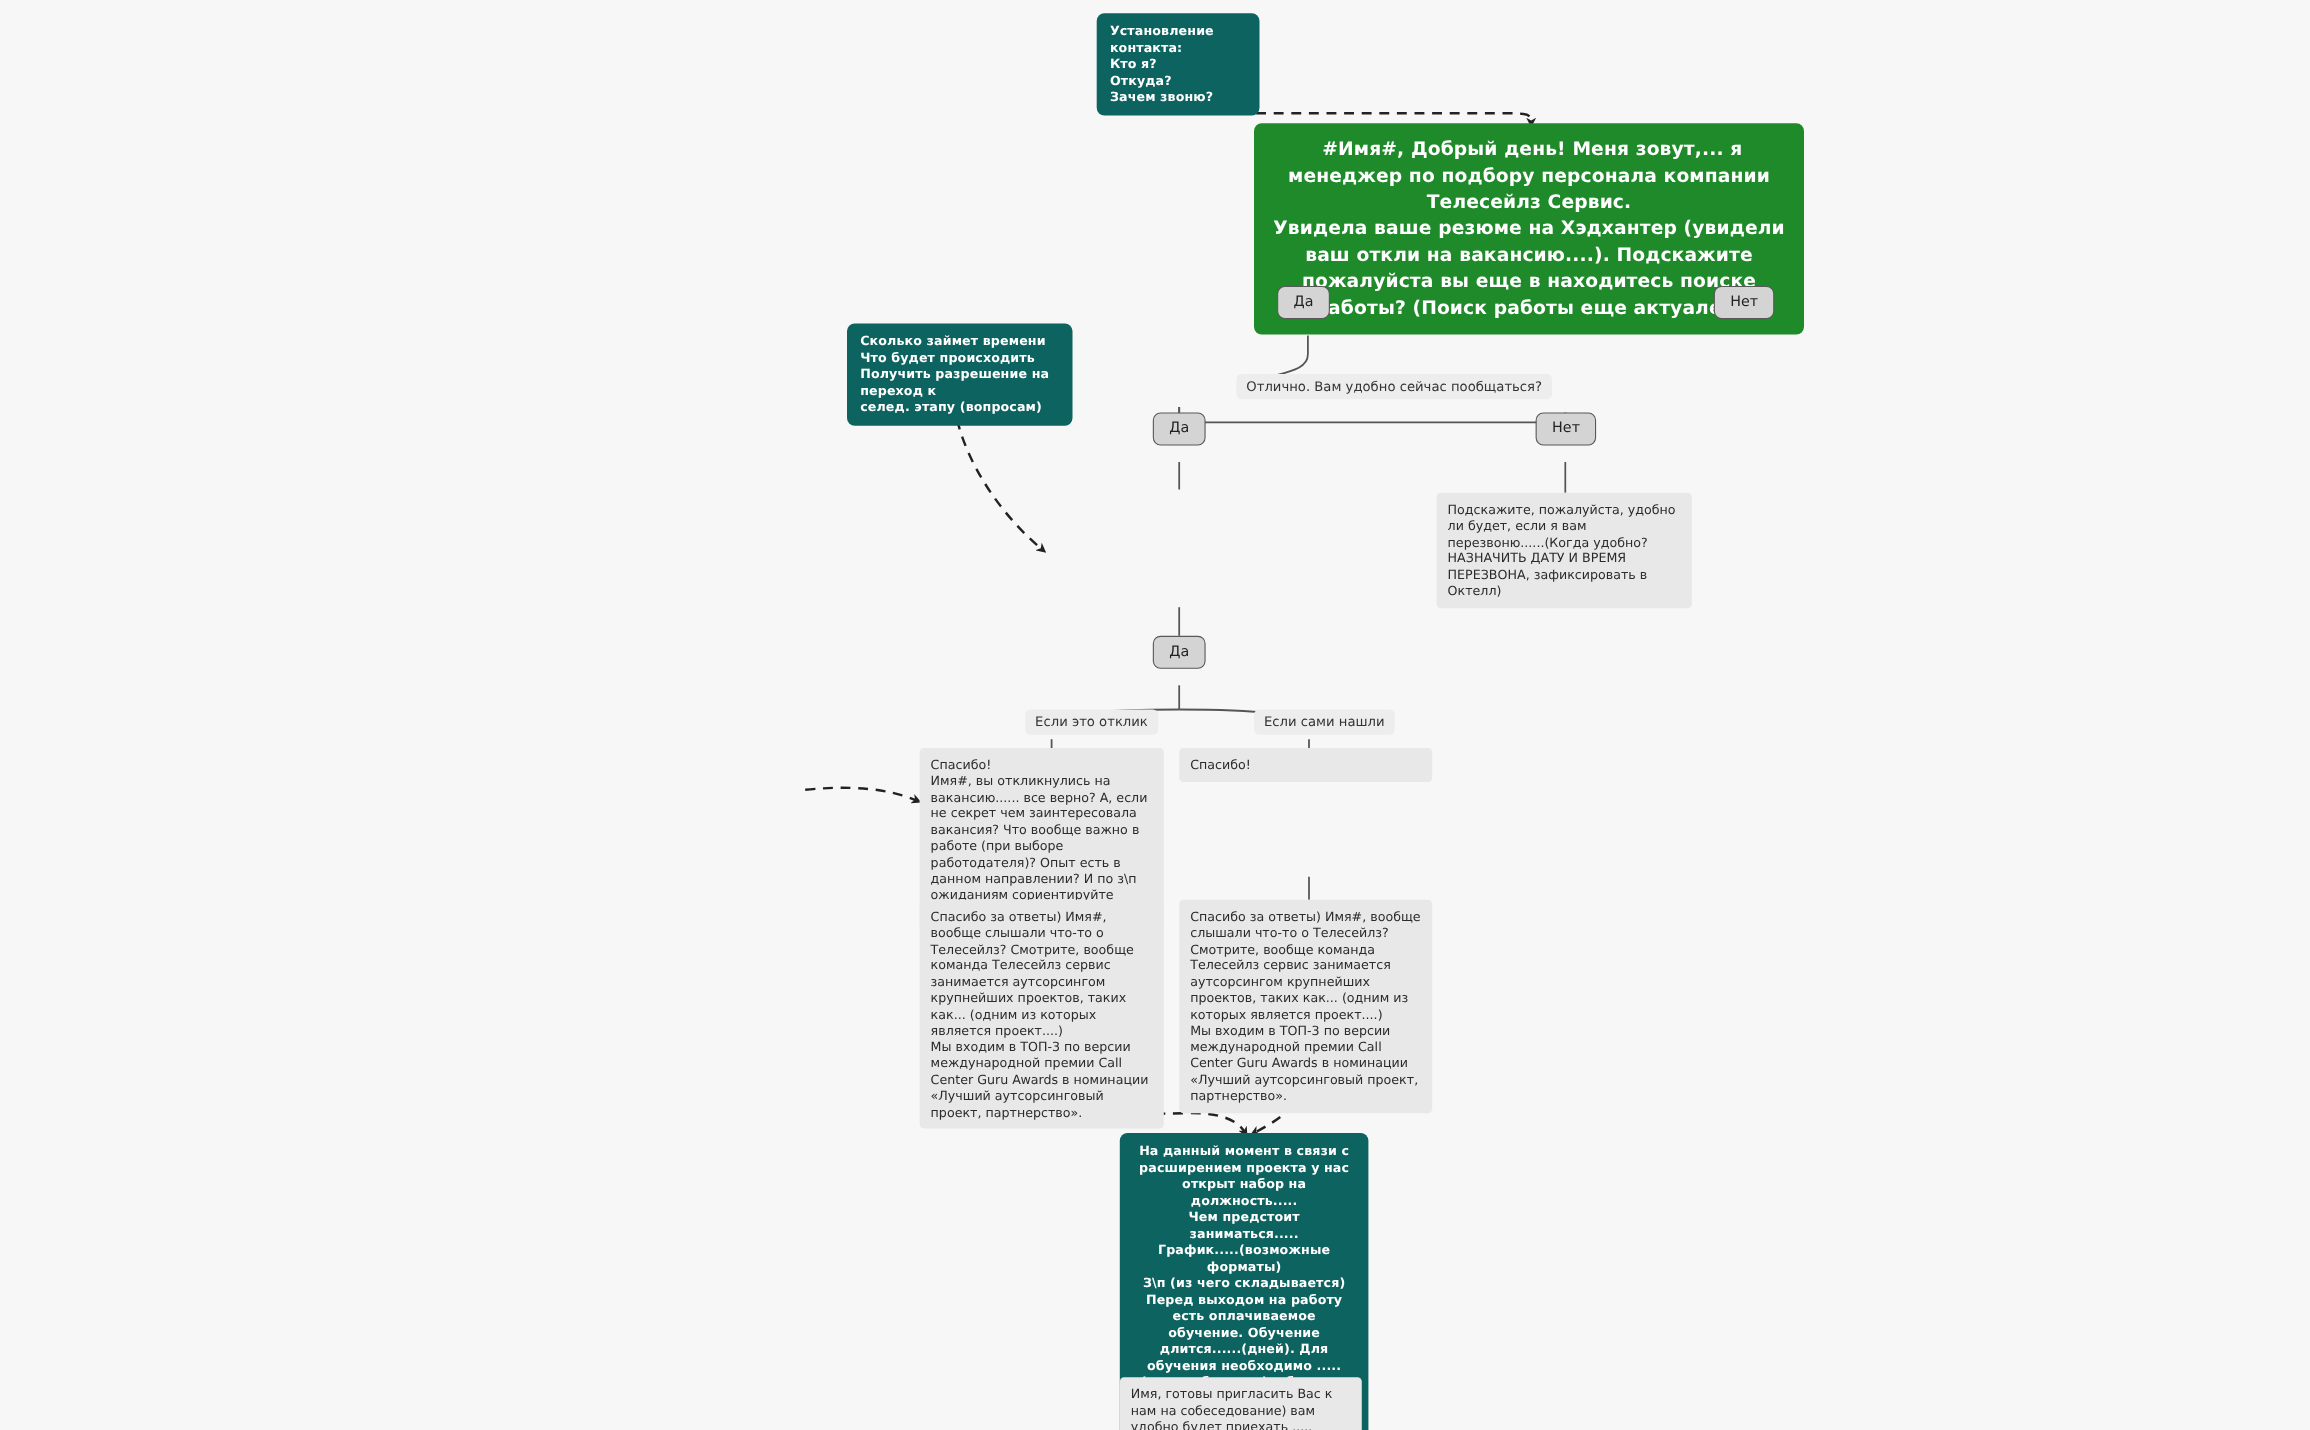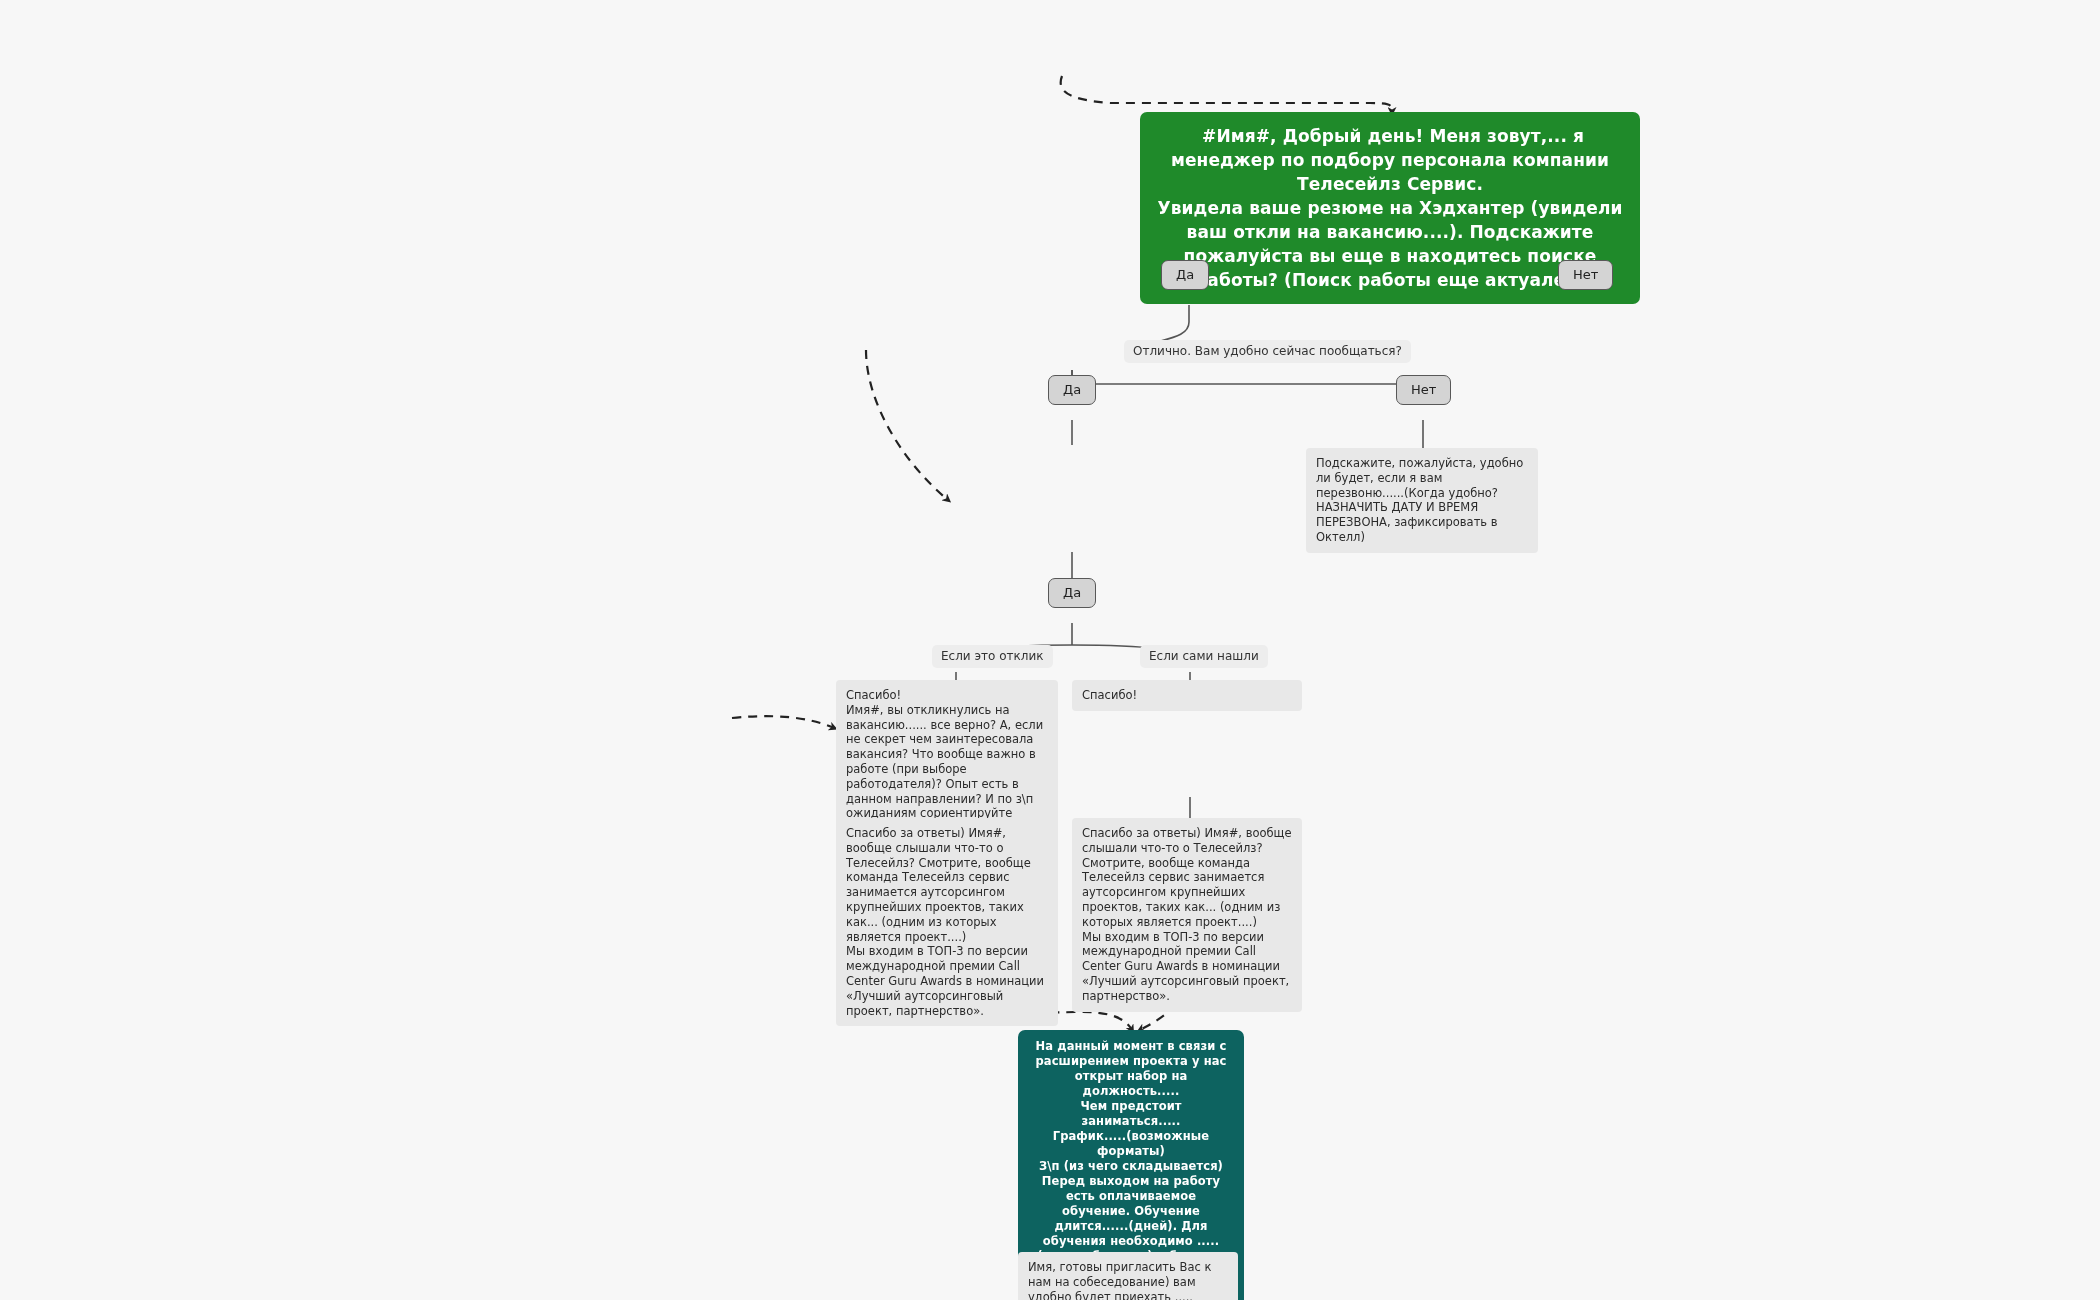--- a/index.html
+++ b/index.html
@@ -122,20 +122,26 @@
     <path d="M1190,797 L1190,818" fill="none" stroke="#555" stroke-width="1.6"></path>
 
     <path d="M732,718 C790,712 820,722 834,728" fill="none" stroke="#222222" stroke-width="2.2" stroke-dasharray="9,7" marker-end="url(#arrow)"></path>
 
     <path d="M950,960 C946,1000 990,1015 1075,1012 C1110,1011 1125,1018 1132,1030" fill="none" stroke="#222222" stroke-width="2.2" stroke-dasharray="9,7" marker-end="url(#arrow)"></path>
     <path d="M1190,960 C1190,1000 1170,1014 1140,1030" fill="none" stroke="#222222" stroke-width="2.2" stroke-dasharray="9,7" marker-end="url(#arrow)"></path>
 
     <path d="M1132,1226 L1132,1252" fill="none" stroke="#555" stroke-width="1.6"></path>
   </svg>
 
+  <div class="node teal" style="left:997px; top:12px; width:148px;">
+    <div class="line">Установление контакта:</div>
+    <div class="line">Кто я?</div>
+    <div class="line">Откуда?</div>
+    <div class="line">Зачем звоню?</div>
+  </div>
 
   <div class="node green" style="left:1140px; top:112px; width:500px;">
     <div class="line"> #Имя#, Добрый день! Меня зовут,... я менеджер по подбору персонала компании Телесейлз Сервис.</div>
     <div class="line">Увидела ваше резюме на Хэдхантер (увидели ваш откли на вакансию....). Подскажите пожалуйста вы еще в находитесь поиске работы? (Поиск работы еще актуален)</div>
   </div>
 
   <div class="node btn" style="left:1161px; top:260px;">
     <span>Да</span>
   </div>
   <div class="node btn" style="left:1558px; top:260px;">
@@ -146,20 +152,26 @@
     <span>Отлично. Вам удобно сейчас пообщаться?</span>
   </div>
 
   <div class="node btn" style="left:1048px; top:375px;">
     <span>Да</span>
   </div>
   <div class="node btn" style="left:1396px; top:375px;">
     <span>Нет</span>
   </div>
 
+  <div class="node teal" style="left:770px; top:294px; width:205px;">
+    <div class="line">Сколько займет времени</div>
+    <div class="line">Что будет происходить</div>
+    <div class="line">Получить разрешение на переход к</div>
+    <div class="line">селед. этапу (вопросам)</div>
+  </div>
 
 
   <div class="node grey" style="left:1306px; top:448px; width:232px;">
     <div class="line">Подскажите, пожалуйста, удобно ли будет, если я вам перезвоню......(Когда удобно? НАЗНАЧИТЬ ДАТУ И ВРЕМЯ ПЕРЕЗВОНА, зафиксировать в Октелл)</div>
   </div>
 
   <div class="node btn" style="left:1048px; top:578px;">
     <span>Да</span>
   </div>
 

